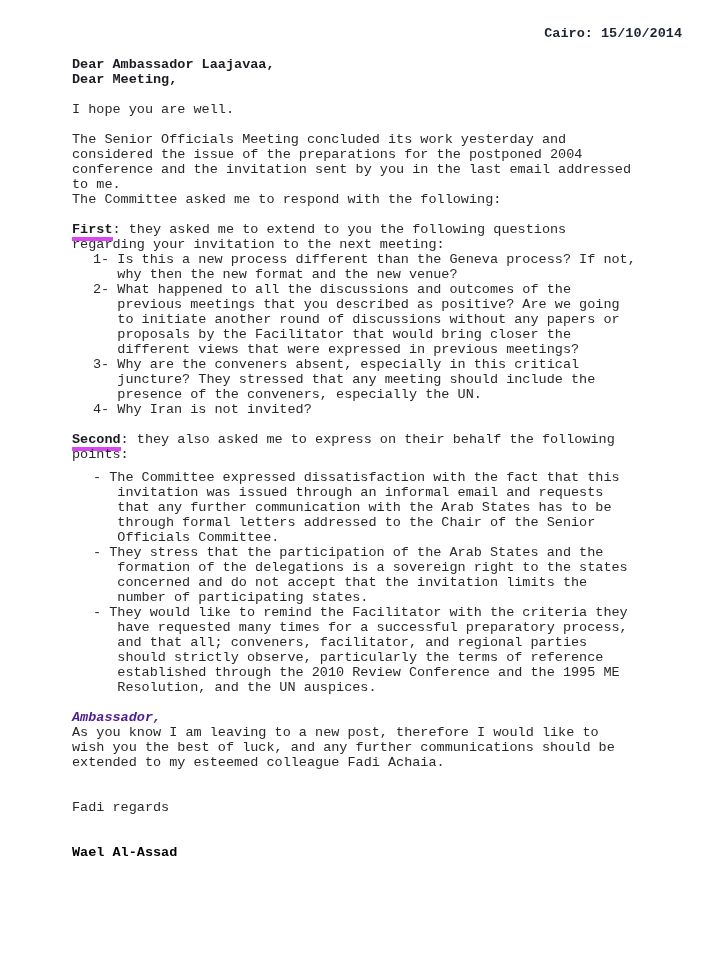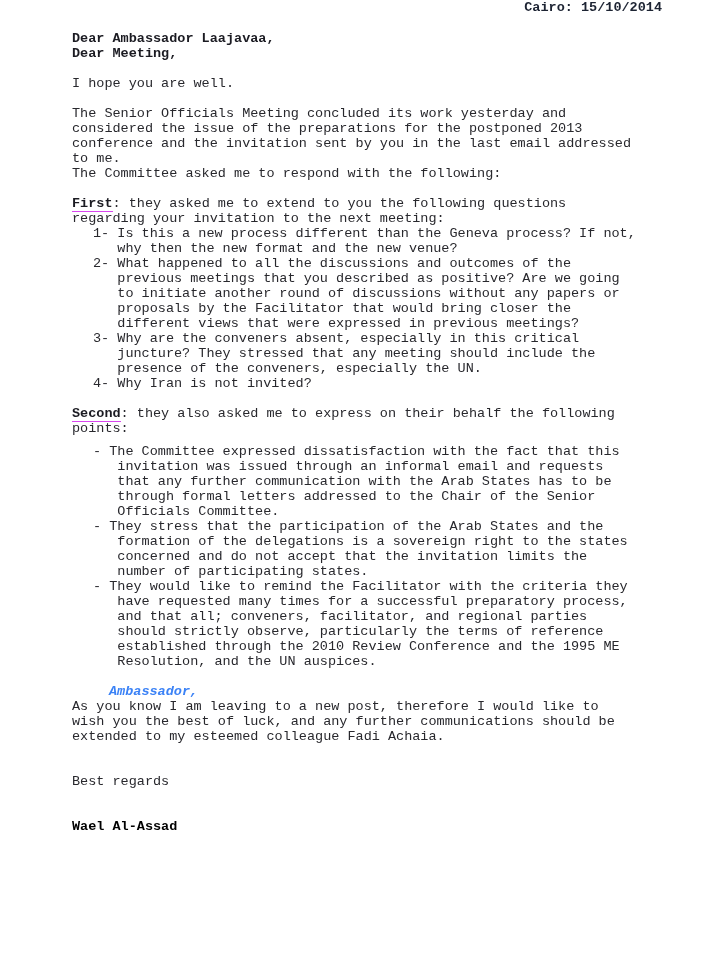--- a/index.html
+++ b/index.html
@@ -18,61 +18,61 @@
     line-height: 15px;
     color: #28282d;
   }
   .letter {
     padding: 0 0 0 72px;
   }
   .pre {
     white-space: pre;
   }
   .date-line {
+    margin-top: 26px;
     text-align: right;
-    padding-right: 66px;
+    padding-right: 46px;
     font-weight: bold;
     color: #1d2433;
   }
   .salutation {
     margin-top: 16px;
     font-weight: bold;
     color: #1b1b22;
   }
   .greeting {
     margin-top: 15px;
   }
   .para {
     margin-top: 15px;
   }
   .section-lead {
     margin-top: 15px;
   }
   .section-label {
     font-weight: bold;
     color: #1b1b22;
-    border-bottom: 1px solid #d946ef;
+    border-bottom: 4px solid #d946ef;
     padding-bottom: 0px;
   }
   .lead-text {
     white-space: pre;
   }
   .item {
     margin-left: 21px;
     white-space: pre;
   }
   .items-gap {
     margin-top: 8px;
   }
   .closing-heading {
     margin-top: 15px;
     font-weight: bold;
     font-style: italic;
-    color: #3b82f6;
-    margin-left: 37px;
+    color: #4c1d95;
   }
   .regards {
     margin-top: 30px;
   }
   .signature {
     margin-top: 30px;
     font-weight: bold;
     color: #000000;
   }
 </style>
@@ -83,21 +83,21 @@
   <div class="letter">
 
     <div class="date-line pre">Cairo: 15/10/2014</div>
 
     <div class="salutation pre">Dear Ambassador Laajavaa,
 Dear Meeting,</div>
 
     <div class="greeting pre">I hope you are well.</div>
 
     <div class="para pre">The Senior Officials Meeting concluded its work yesterday and
-considered the issue of the preparations for the postponed 2013
+considered the issue of the preparations for the postponed 2004
 conference and the invitation sent by you in the last email addressed
 to me.
 The Committee asked me to respond with the following:</div>
 
     <div class="section-lead">
       <span class="section-label">First</span><span class="lead-text">: they asked me to extend to you the following questions
 regarding your invitation to the next meeting:</span>
     </div>
 
     <div>
@@ -136,18 +136,18 @@
    established through the 2010 Review Conference and the 1995 ME
    Resolution, and the UN auspices.</div>
     </div>
 
     <div class="closing-heading pre">Ambassador,</div>
 
     <div class="pre">As you know I am leaving to a new post, therefore I would like to
 wish you the best of luck, and any further communications should be
 extended to my esteemed colleague Fadi Achaia.</div>
 
-    <div class="regards pre">Best regards</div>
+    <div class="regards pre">Fadi regards</div>
 
     <div class="signature pre">Wael Al-Assad</div>
 
   </div>
 </div>
 
 </body></html>

